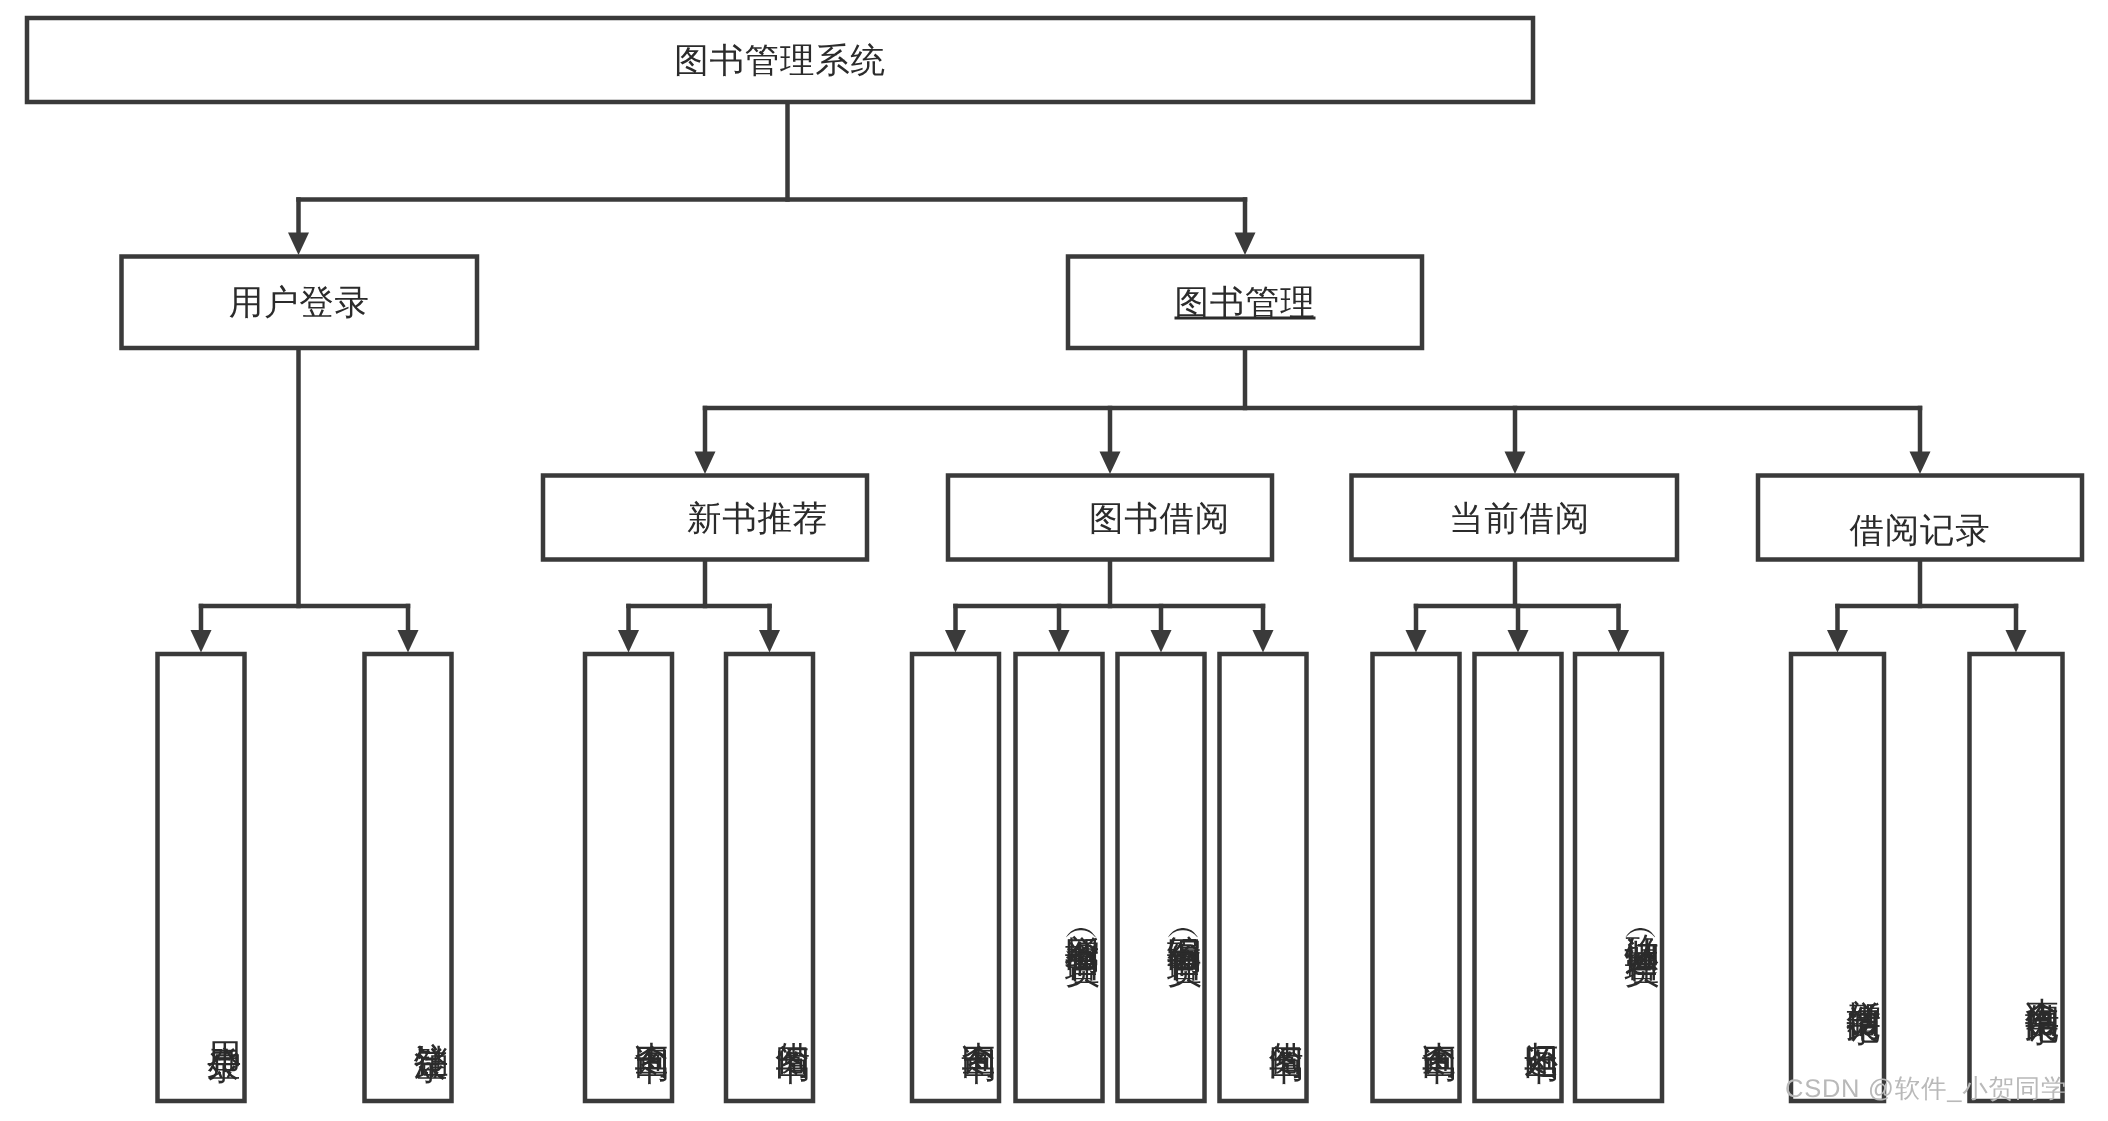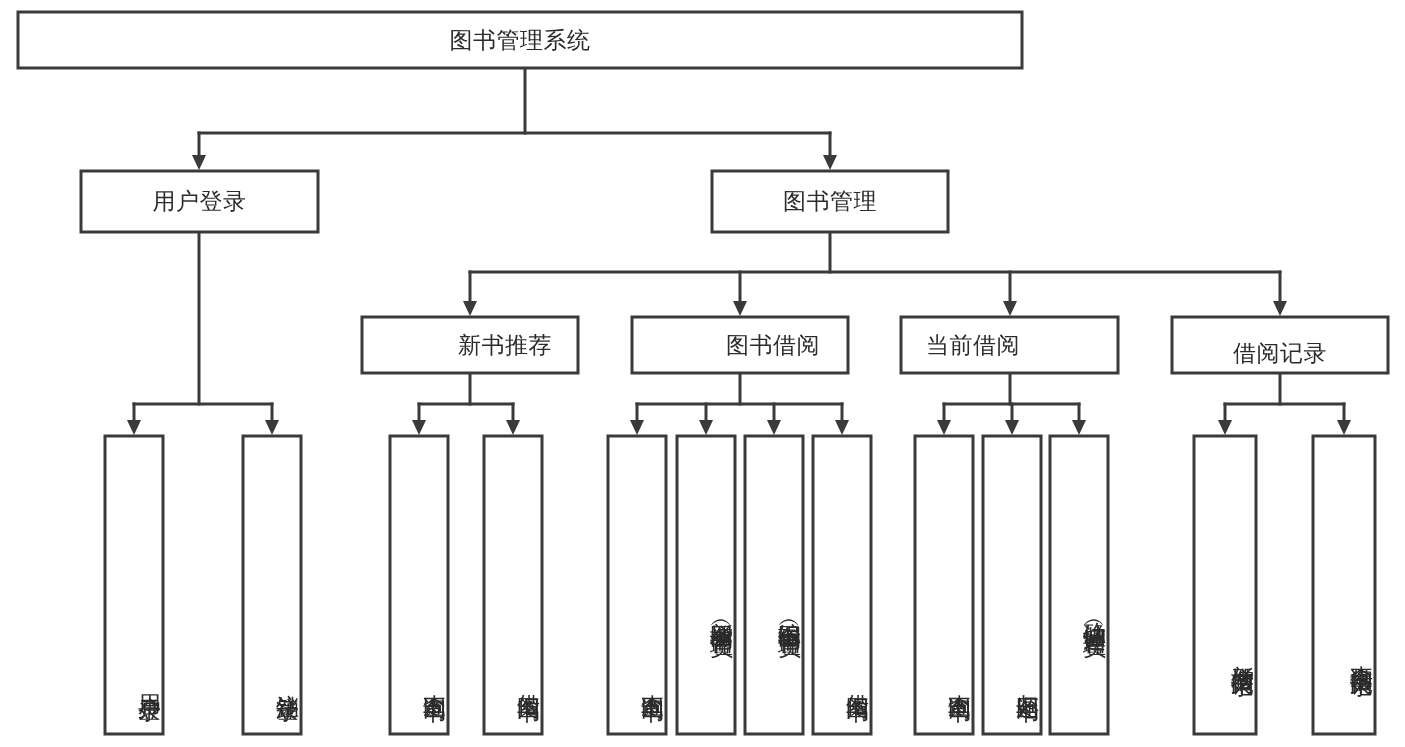--- a/index.html
+++ b/index.html
@@ -163,24 +163,24 @@
         <rect x="983" y="436" width="58" height="298" class="node-box"></rect>
         <rect x="1050" y="436" width="58" height="298" class="node-box"></rect>
         <rect x="1194" y="436" width="62" height="298" class="node-box"></rect>
         <rect x="1313" y="436" width="62" height="298" class="node-box"></rect>
       </g>
   </svg>
 
   <div id="labels-layer">
       <div class="node-label-h" style="left: 18px; top: 12px; width: 1004px; height: 56px;">图书管理系统</div>
       <div class="node-label-h" style="left: 81px; top: 171px; width: 237px; height: 61px;">用户登录</div>
-      <div class="node-label-h" style="left: 712px; top: 171px; width: 236px; height: 61px;">图书管理</div>
+      <div class="node-label-h" style="left: 712px; top: 171px; width: 236px; height: 61px; text-decoration: underline;">图书管理</div>
       <div class="node-label-h" style="left: 362px; top: 317px; width: 216px; height: 56px; padding-left: 35px;">新书推荐</div>
       <div class="node-label-h" style="left: 632px; top: 317px; width: 216px; height: 56px; margin-left: 33px;">图书借阅</div>
-      <div class="node-label-h" style="left: 858px; top: 317px; width: 230px; height: 56px;">当前借阅</div>
+      <div class="node-label-h" style="left: 898px; top: 317px; width: 230px; height: 56px;">当前借阅</div>
       <div class="node-label-h" style="left: 1172px; top: 317px; width: 216px; height: 72px;">借阅记录</div>
       <div class="node-label-v" style="left: 105px; top: 436px; width: 58px; height: 298px; padding-top: 95px;">
         <span>用户登录</span>
       </div>
       <div class="node-label-v" style="left: 243px; top: 436px; width: 58px; height: 298px; padding-top: 95px;">
         <span>注销登录</span>
       </div>
       <div class="node-label-v" style="left: 390px; top: 436px; width: 58px; height: 298px; padding-top: 95px;">
         <span>查询图书</span>
       </div>
@@ -209,14 +209,15 @@
         <span>确认归还（管理员）</span>
       </div>
       <div class="node-label-v" style="left: 1194px; top: 436px; width: 62px; height: 298px; padding-top: 68px;">
         <span>新增借阅记录</span>
       </div>
       <div class="node-label-v" style="left: 1313px; top: 436px; width: 62px; height: 298px; padding-top: 68px;">
         <span>查询借阅记录</span>
       </div>
     </div>
 
+  <div class="watermark">CSDN @软件_小贺同学</div>
 
 </div>
 
 </body></html>

